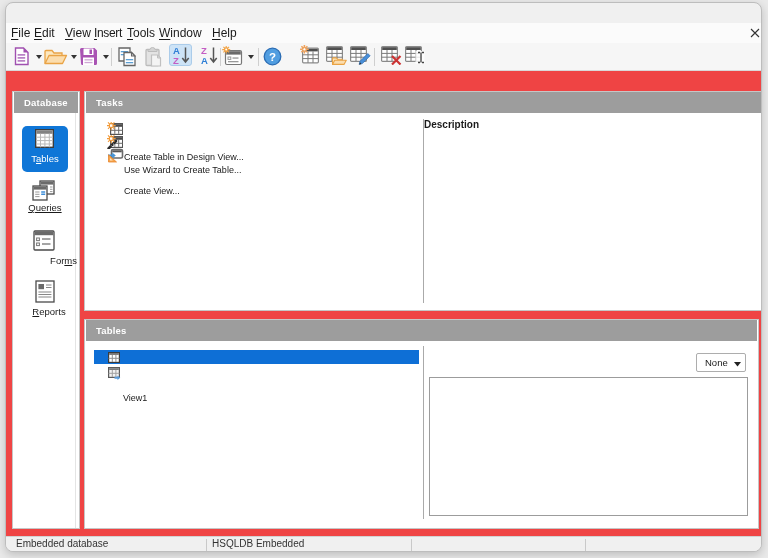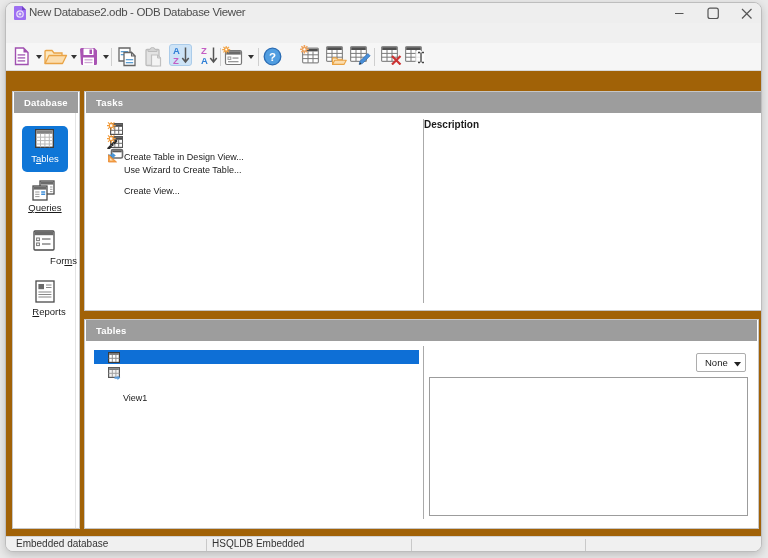--- a/index.html
+++ b/index.html
@@ -17,49 +17,47 @@
   .menu { position:absolute; top:3px; font-size:12px; color:#1a1a1a; }
   .menu u { text-decoration-thickness:1px; text-underline-offset:2px; }
   
   .toolbar { position:absolute; left:0; top:40px; width:100%; height:28px; background:#f6f6f6;
              border-bottom:1px solid #d9d9d9; }
   .tb { position:absolute; }
   .tsep { position:absolute; top:5px; width:1px; height:18px; background:#cfcfcf; }
   .darr { position:absolute; width:0; height:0; border-left:3.5px solid transparent;
           border-right:3.5px solid transparent; border-top:4.5px solid #333; }
   
-  .content { position:absolute; left:0; top:68px; width:100%; height:466px; background:#a16207; }
+  .content { position:absolute; left:0; top:68px; width:100%; height:466px; background:#ef4444; }
   .panel { position:absolute; background:#ffffff; border:1px solid #c6c6c6; }
   .phead { position:absolute; left:1px; top:0px; right:1px; height:21px; background:#9d9d9d;
            color:#ffffff; font-size:9.5px; font-weight:bold; line-height:21px; letter-spacing:0.2px; }
   
   .statusbar { position:absolute; left:0; top:533px; width:100%; height:16px; background:#f0f0f0;
                border-top:1px solid #d2d2d2; font-size:10px; color:#333; }
   .ssep { position:absolute; top:2px; width:1px; height:12px; background:#c9c9c9; }
   .item-row { position:absolute; font-size:9px; color:#1a1a1a; height:13px; line-height:13px;margin-top:27px; }
 </style>
 </head>
 <body>
 <div class="win">
 
-  <div class="titlebar">
-    <svg class="abs" style="left:8px;top:3px" width="12" height="14" viewBox="0 0 12 14">
-      <path d="M1 0 h7 l4 4 v9 a1 1 0 0 1 -1 1 h-10 a1 1 0 0 1 -1 -1 v-12 a1 1 0 0 1 1 -1 z" fill="#9d6ff2"></path>
-      <path d="M8 0 l4 4 h-4 z" fill="#7342c6"></path>
-      <circle cx="6" cy="8" r="3.2" fill="none" stroke="#e6dcfa" stroke-width="1.3"></circle>
-      <rect x="4.7" y="6.7" width="2.6" height="2.6" fill="#e6dcfa"></rect>
-    </svg>
-    <div class="title-text">New Database2.odb - ODB Database Viewer</div>
-    <svg class="abs" style="left:664px;top:0" width="95" height="20" viewBox="0 0 95 20">
-      <line x1="5" y1="10.5" x2="13.5" y2="10.5" stroke="#555" stroke-width="1.2"></line>
-      <rect x="38" y="5.2" width="10.3" height="10.3" rx="2" fill="none" stroke="#555" stroke-width="1.2"></rect>
-      <path d="M72 6 L81.5 15.5 M81.5 6 L72 15.5" stroke="#555" stroke-width="1.2"></path>
-    </svg>
-  </div>
-
+
+  <div class="menubar">
+    <div class="menu" style="left:5px"><u>F</u>ile</div>
+    <div class="menu" style="left:28px"><u>E</u>dit</div>
+    <div class="menu" style="left:59px"><u>V</u>iew</div>
+    <div class="menu" style="left:88px; letter-spacing:-0.35px"><u>I</u>nsert</div>
+    <div class="menu" style="left:121px"><u>T</u>ools</div>
+    <div class="menu" style="left:153px"><u>W</u>indow</div>
+    <div class="menu" style="left:206px"><u>H</u>elp</div>
+    <svg class="abs" style="left:744px;top:5px" width="10" height="10" viewBox="0 0 10 10">
+      <path d="M1 1 L9 9 M9 1 L1 9" stroke="#333" stroke-width="1.1"></path>
+    </svg>
+  </div>
 
   <div class="toolbar" id="toolbar">
 
     <svg class="tb" style="left:8px;top:4px" width="15" height="19" viewBox="0 0 15 19">
       <path d="M1.5 1 h8 l4.5 4.5 v12 h-12.5 z" fill="#fff" stroke="#a050b0" stroke-width="1.4"></path>
       <path d="M9.5 1 l4.5 4.5 h-4.5 z" fill="#a050b0"></path>
       <rect x="3.6" y="7.2" width="7.6" height="1.4" fill="#a864b8"></rect>
       <rect x="3.6" y="10.2" width="7.6" height="1.4" fill="#a864b8"></rect>
       <rect x="3.6" y="13.2" width="7.6" height="1.4" fill="#a864b8"></rect>
     </svg>

